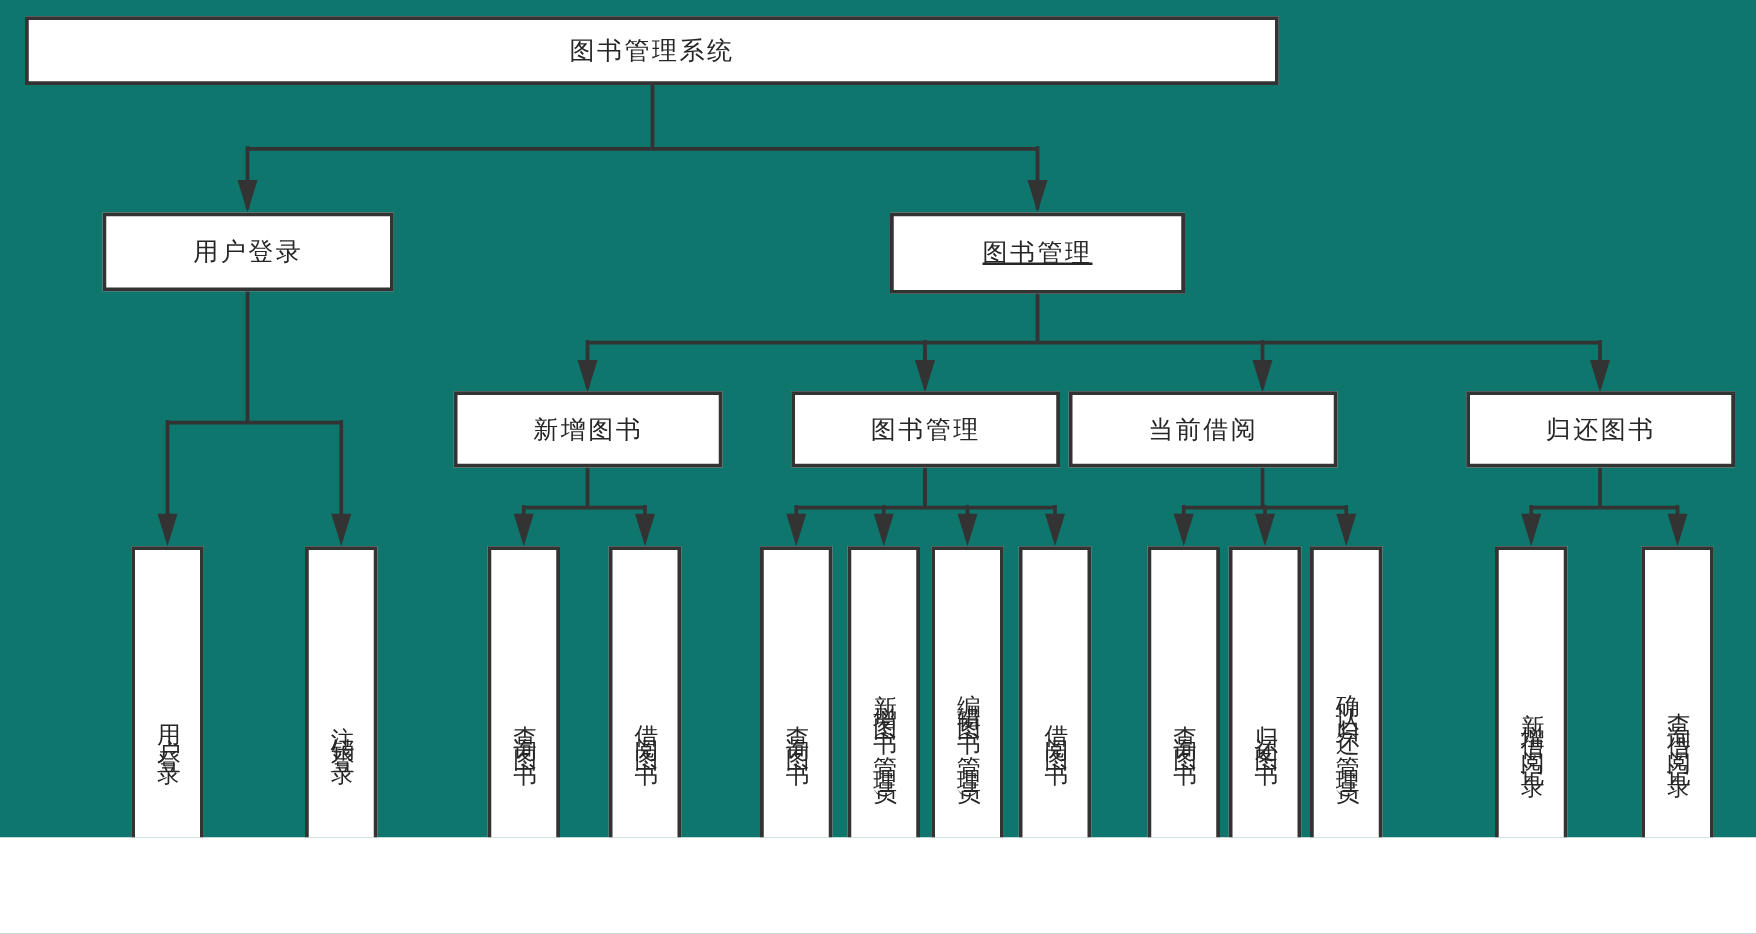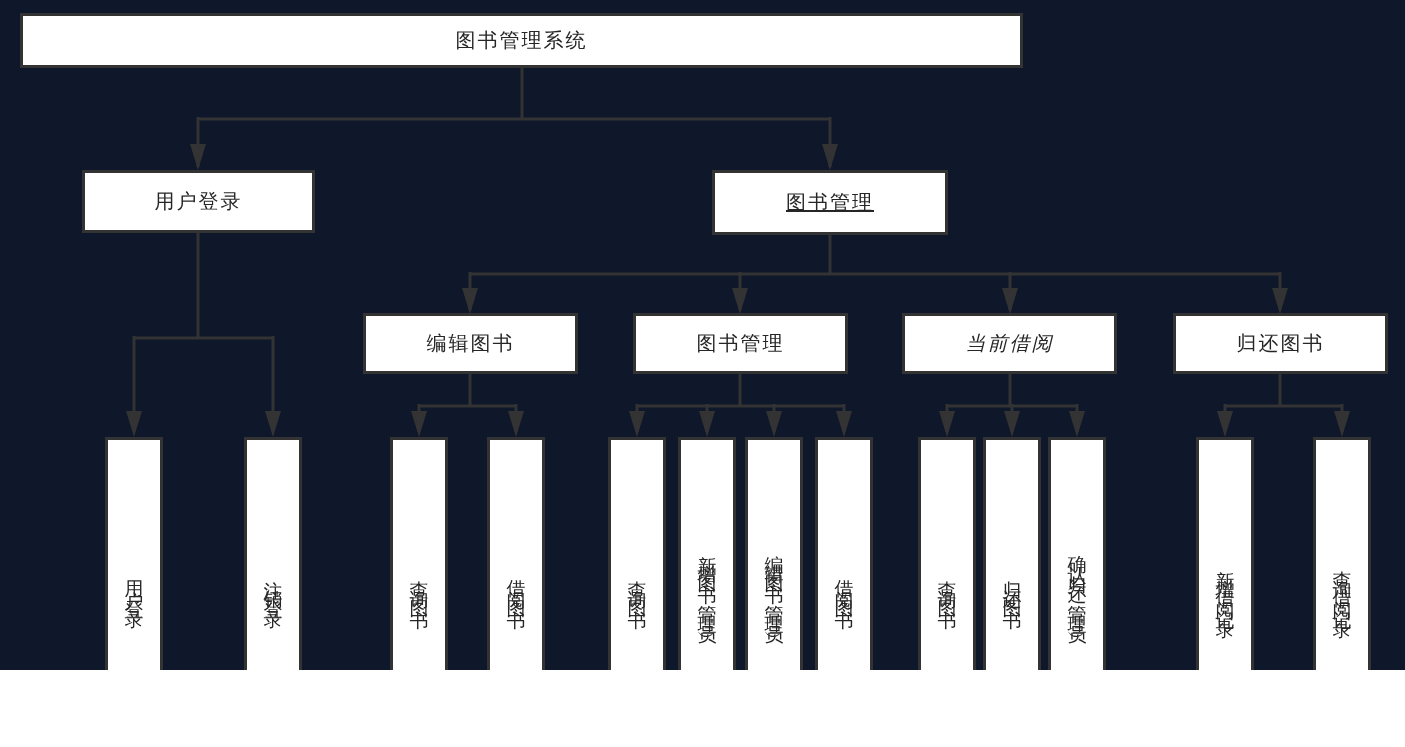--- a/index.html
+++ b/index.html
@@ -5,21 +5,21 @@
   html, body {
     margin: 0;
     padding: 0;
     background: #ffffff;
     font-family: "Liberation Sans", sans-serif;
   }
   .stage {
     position: relative;
     width: 1405px;
     height: 670px;
-    background: #0f172a;
+    background: #0f766e;
     overflow: hidden;
   }
   .connectors {
     position: absolute;
     left: 0;
     top: 0;
     z-index: 1;
   }
   .box {
     position: absolute;
@@ -92,23 +92,23 @@
       <polygon points="1217,411 1233,411 1225,437"></polygon>
       <polygon points="1334,411 1350,411 1342,437"></polygon>
     </g>
   </svg>
 
   <div class="box hbox" style="left:20px; top:13px; width:1003px; height:55px;">图书管理系统</div>
 
   <div class="box hbox" style="left:82px; top:170px; width:233px; height:63px;">用户登录</div>
   <div class="box hbox" style="left:712px; top:170px; width:236px; height:65px;text-decoration:underline;">图书管理</div>
 
-  <div class="box hbox" style="left:363px; top:313px; width:215px; height:61px;">编辑图书</div>
+  <div class="box hbox" style="left:363px; top:313px; width:215px; height:61px;">新增图书</div>
   <div class="box hbox" style="left:633px; top:313px; width:215px; height:61px;">图书管理</div>
-  <div class="box hbox" style="left:902px; top:313px; width:215px; height:61px;font-style:italic;">当前借阅</div>
+  <div class="box hbox" style="left:855px; top:313px; width:215px; height:61px;">当前借阅</div>
   <div class="box hbox" style="left:1173px; top:313px; width:215px; height:61px;">归还图书</div>
 
   <div class="box vbox" style="left:105px; top:437px; width:58px; height:296px;">用户登录</div>
   <div class="box vbox" style="left:244px; top:437px; width:58px; height:296px;">注销登录</div>
 
   <div class="box vbox" style="left:390px; top:437px; width:58px; height:296px;">查询图书</div>
   <div class="box vbox" style="left:487px; top:437px; width:58px; height:296px;">借阅图书</div>
 
   <div class="box vbox" style="left:608px; top:437px; width:58px; height:296px;">查询图书</div>
   <div class="box vbox" style="left:678px; top:437px; width:58px; height:296px;">新增图书（管理员）</div>

